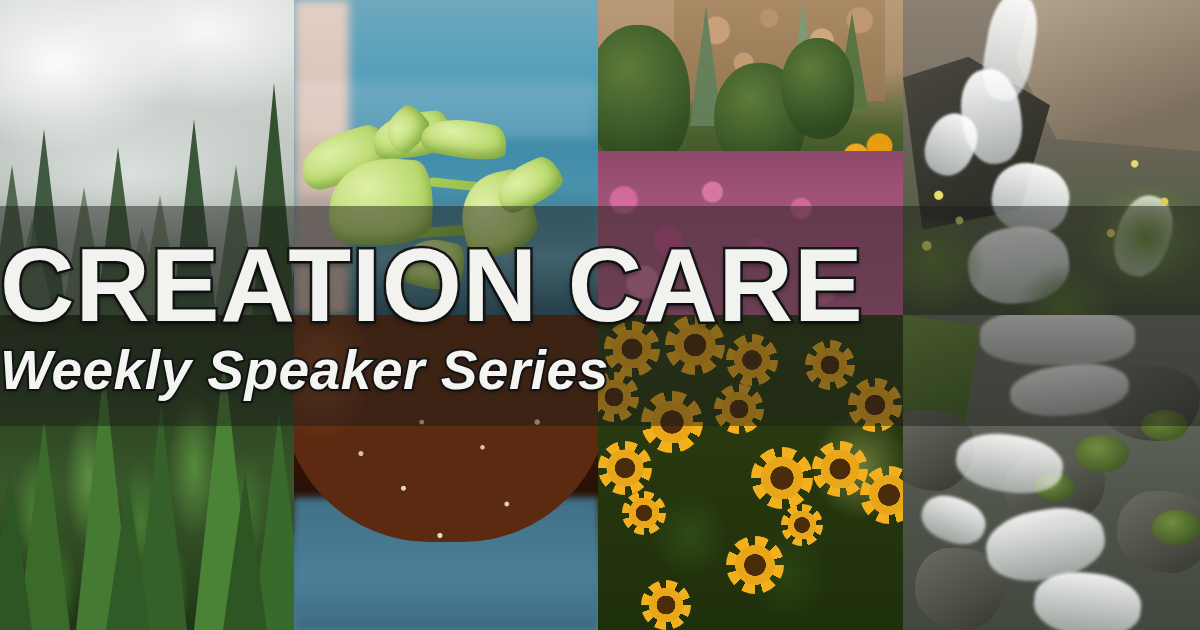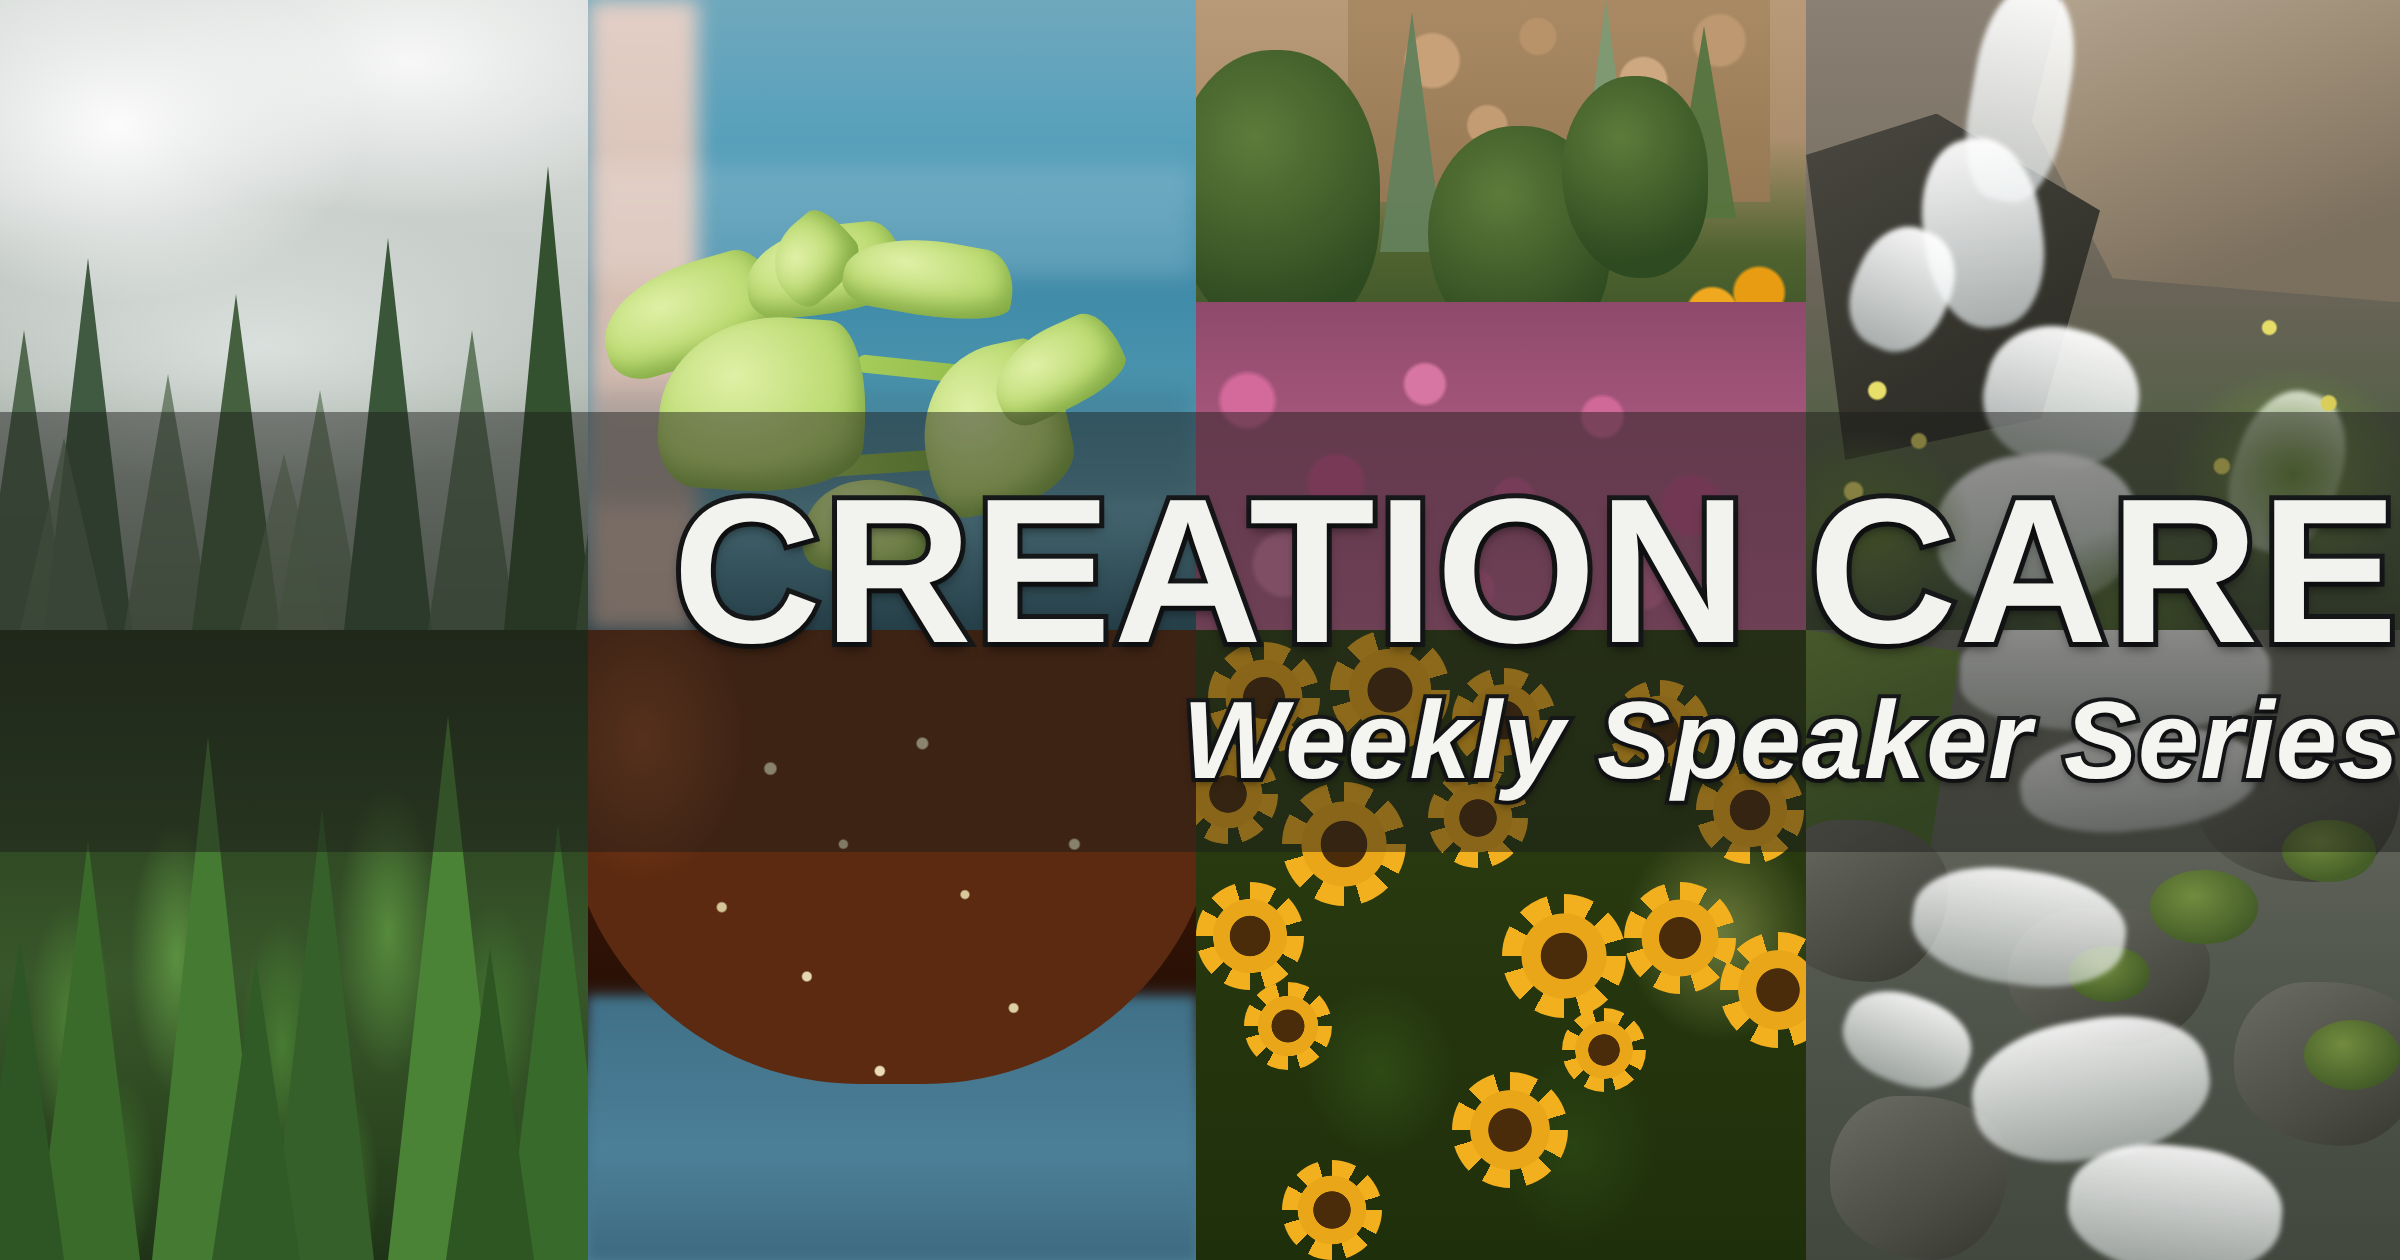--- a/index.html
+++ b/index.html
@@ -275,21 +275,21 @@
   
   #title-band {
     position: absolute;
     left: 0;
     right: 0;
     top: 206px;
     height: 220px;
     background: rgba(28, 28, 26, 0.47);
     display: flex;
     flex-direction: column;
-    align-items: flex-end;
+    align-items: flex-start;
     justify-content: center;
   }
   #main-title {
     font-family: "Liberation Sans", sans-serif;
     font-weight: bold;
     font-size: 103px;
     line-height: 1;
     letter-spacing: 1px;
     color: #f2f2ee;
     margin: 0 0 6px 0;

